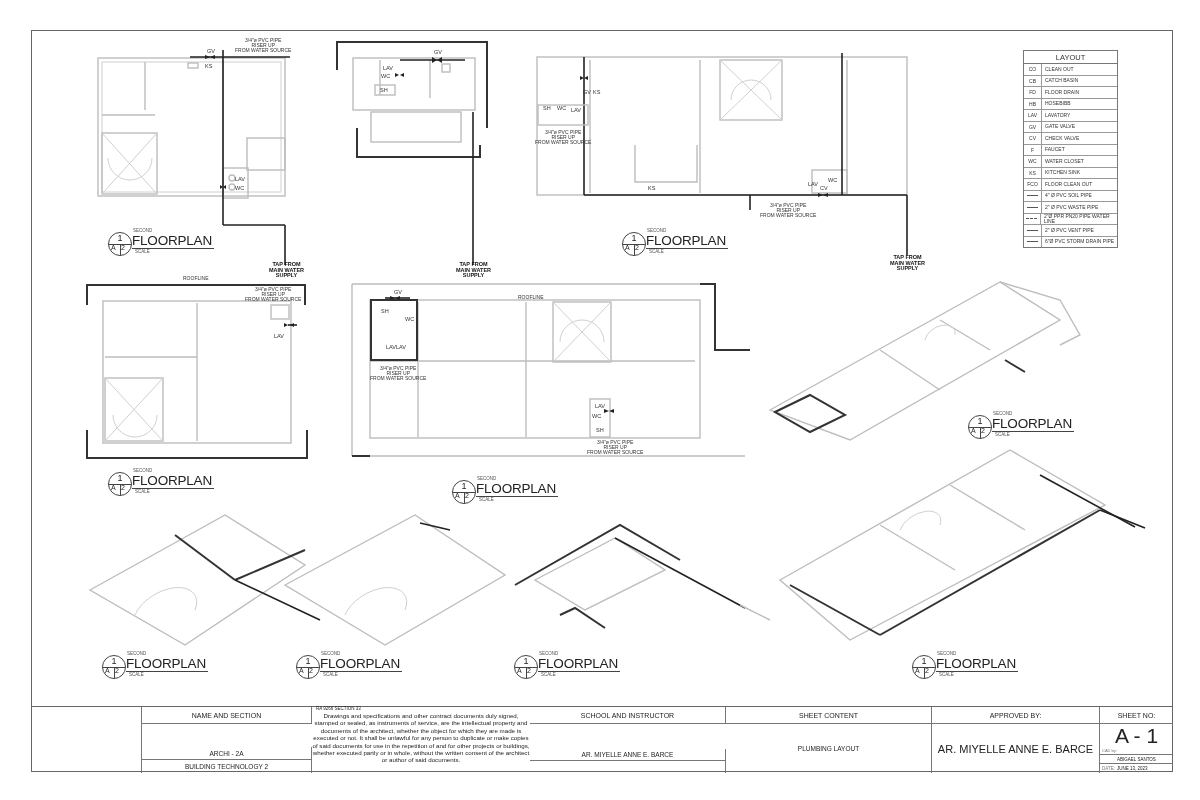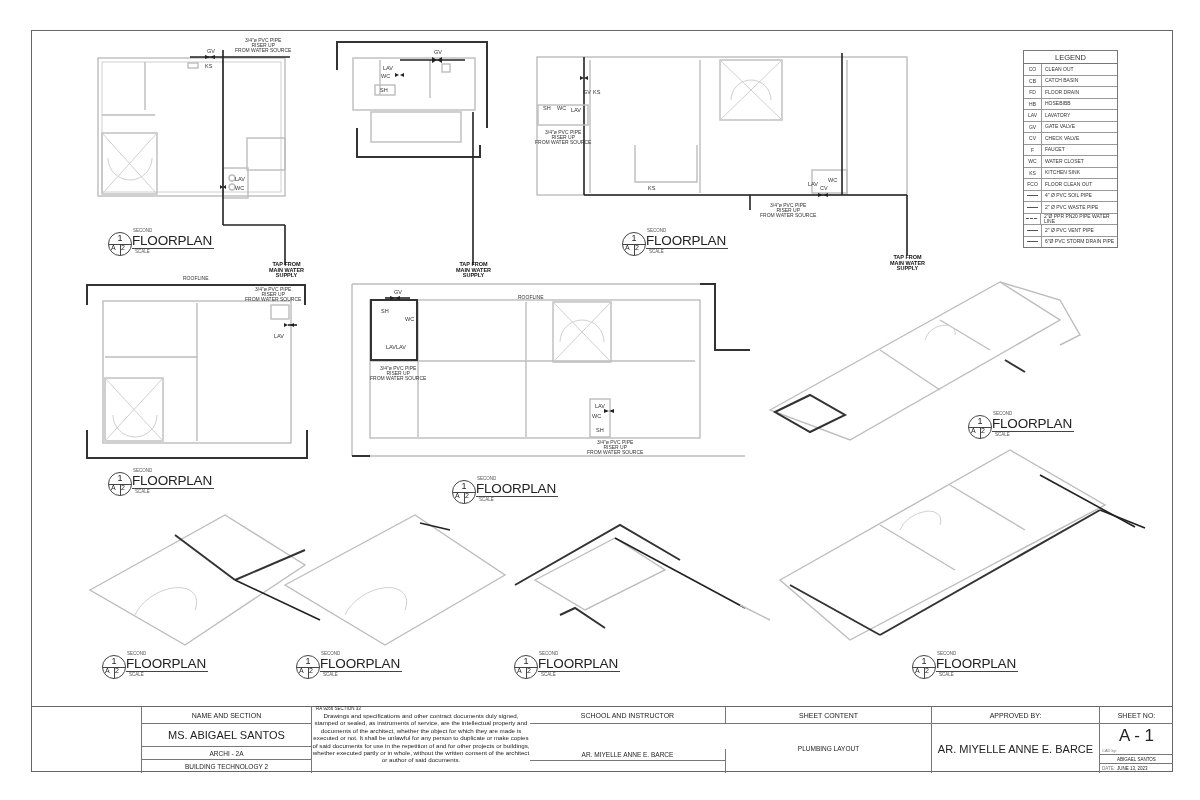--- a/index.html
+++ b/index.html
@@ -166,21 +166,21 @@
     </div>
   <span class="n1">1</span>
   <span class="na">A</span>
   <span class="n2">2</span>
   <span class="sec">SECOND</span>
   <span class="big">FLOORPLAN</span>
   <span class="sc">SCALE</span>
 </div>
 
 <div class="legend">
-  <div class="lh">LEGEND</div>
+  <div class="lh">LAYOUT</div>
   <div class="row">
       <span class="c1">CO</span>
       <span class="c2">CLEAN OUT</span>
     </div>
   <div class="row">
       <span class="c1">CB</span>
       <span class="c2">CATCH BASIN</span>
     </div>
   <div class="row">
       <span class="c1">FD</span>
@@ -439,36 +439,35 @@
   <span class="n2">2</span>
   <span class="sec">SECOND</span>
   <span class="big">FLOORPLAN</span>
   <span class="sc">SCALE</span>
 </div>
 
 <div class="tb">
   <div class="cell" style="left:0;top:0;width:111px;height:66px;border-bottom:none;"></div>
 
   <div class="cell hdr" style="left:111px;top:0;width:170px;height:17px;">NAME AND SECTION</div>
-  <div class="cell lg" style="left:111px;top:17px;width:170px;height:23px;">MS. ABIGAEL SANTOS</div>
   <div class="cell sm" style="left:111px;top:40px;width:170px;height:13px;">ARCHI - 2A</div>
   <div class="cell sm" style="left:111px;top:53px;width:170px;height:13px;border-bottom:none;">BUILDING TECHNOLOGY 2</div>
 
   <div class="cell hdr" style="left:499px;top:0;width:196px;height:17px;">SCHOOL AND INSTRUCTOR</div>
   <div class="cell sm" style="left:499px;top:42px;width:196px;height:12px;">AR. MIYELLE ANNE E. BARCE</div>
   <div class="cell" style="left:499px;top:54px;width:196px;height:12px;border-bottom:none;"></div>
 
   <div class="cell hdr" style="left:695px;top:0;width:206px;height:17px;">SHEET CONTENT</div>
   <div class="cell sm" style="left:695px;top:17px;width:206px;height:49px;border-bottom:none;">PLUMBING LAYOUT</div>
 
   <div class="cell hdr" style="left:901px;top:0;width:168px;height:17px;">APPROVED BY:</div>
   <div class="cell lg" style="left:901px;top:17px;width:168px;height:49px;border-bottom:none;">AR. MIYELLE ANNE E. BARCE</div>
 
   <div class="cell hdr" style="left:1069px;top:0;width:73px;height:17px;border-right:none;">SHEET NO:</div>
-  <div class="cell" style="left:1069px;top:17px;width:73px;height:23px;border-right:none;border-bottom:none;font-size:17px;">A - 1</div>
+  <div class="cell" style="left:1069px;top:17px;width:73px;height:23px;border-right:none;border-bottom:none;font-size:21px;">A - 1</div>
   <div class="cell" style="left:1069px;top:40px;width:73px;height:8px;border-right:none;justify-content:flex-start;padding-left:2px;font-size:4px;color:#777;">CAD by:</div>
   <div class="cell" style="left:1069px;top:48px;width:73px;height:9px;border-right:none;font-size:4.5px;">ABIGAEL SANTOS</div>
   <div class="cell" style="left:1069px;top:57px;width:73px;height:9px;border-right:none;border-bottom:none;font-size:4.5px;justify-content:flex-start;padding-left:2px;">
     <span style="color:#777;margin-right:2px;">DATE:</span>
     <span>JUNE 13, 2023</span>
   </div>
 </div>
 <div class="legal">
   <div class="ra">RA 9266 SECTION 33</div>
   <div>Drawings and specifications and other contract documents duly signed, stamped or sealed, as instruments of service, are the intellectual property and documents of the architect, whether the object for which they are made is executed or not. It shall be unlawful for any person to duplicate or make copies of said documents for use in the repetition of and for other projects or buildings, whether executed partly or in whole, without the written consent of the architect or author of said documents.</div>

